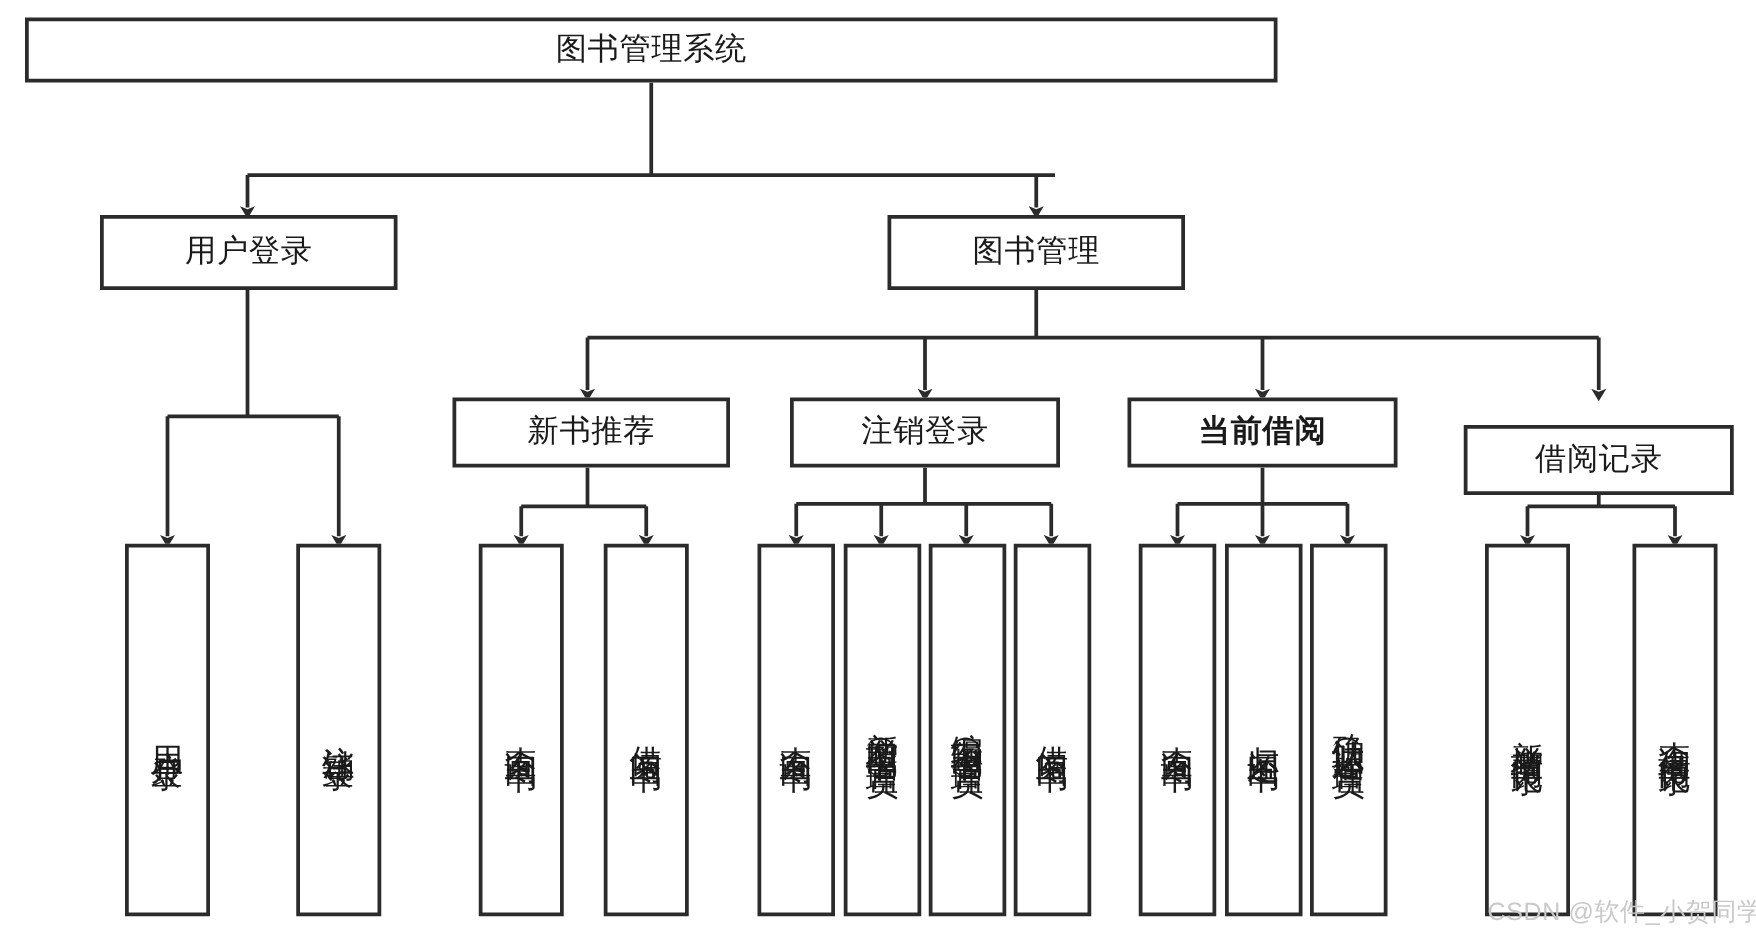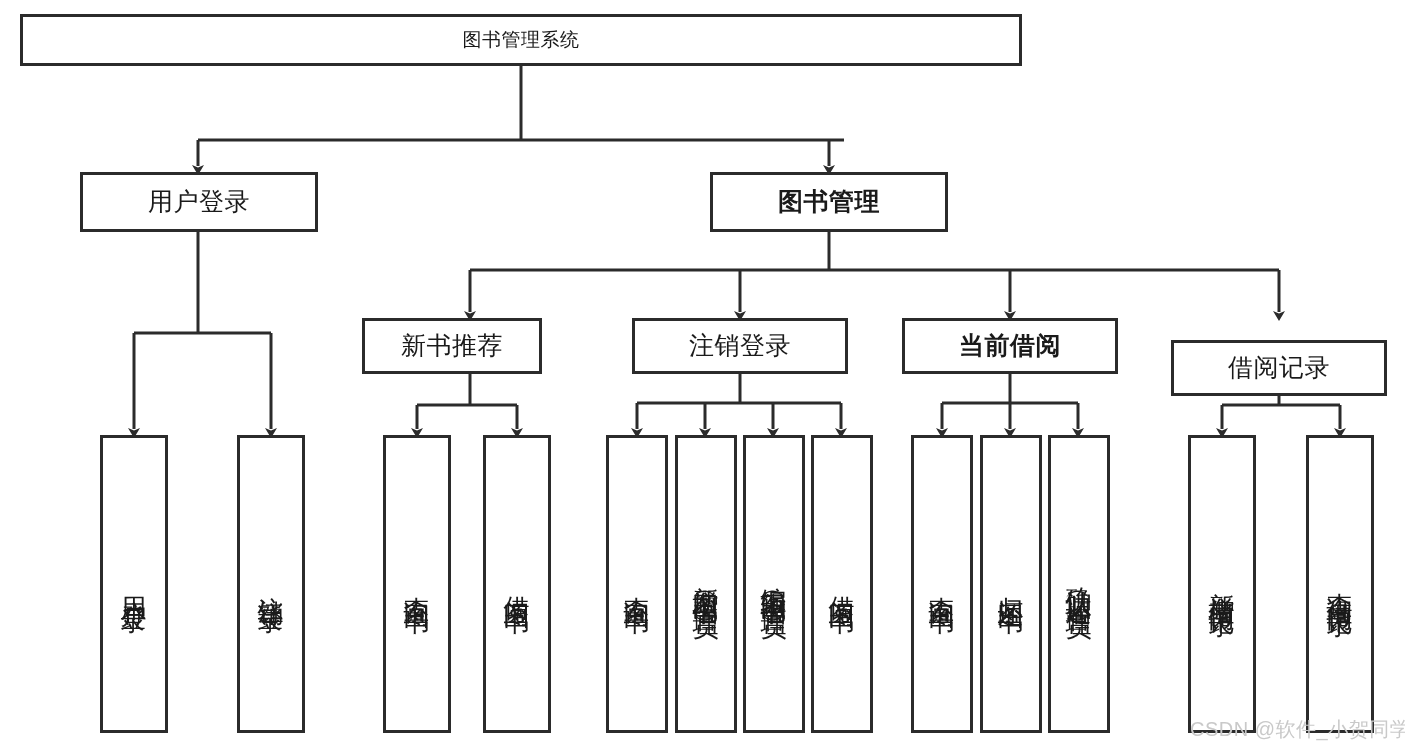--- a/index.html
+++ b/index.html
@@ -42,21 +42,21 @@
     color: #1a1a1a;
     line-height: 1.18;
     white-space: nowrap;
     text-align: center;
   }
   .node.horiz .label {
     font-size: 25px;
     letter-spacing: 0.5px;
   }
   .node.root .label {
-    font-size: 19px;
+    font-size: 25px;
   }
   .node.vert {
     align-items: center;
     justify-content: center;
   }
   .node.vert .label {
     writing-mode: vertical-rl;
     text-orientation: upright;
     font-size: 26px;
     letter-spacing: 4px;
@@ -126,25 +126,25 @@
     </g>
   </svg>
 
   <div class="node root horiz" style="left:20px; top:14px; width:1002px; height:52px;">
     <span class="label">图书管理系统</span>
   </div>
 
   <div class="node horiz" style="left:80px; top:172px; width:238px; height:60px;">
     <span class="label">用户登录</span>
   </div>
-  <div class="node horiz" style="left:710px; top:172px; width:238px; height:60px;font-weight:bold;">
+  <div class="node horiz" style="left:710px; top:172px; width:238px; height:60px;">
     <span class="label">图书管理</span>
   </div>
 
-  <div class="node horiz" style="left:362px; top:318px; width:180px; height:56px;">
+  <div class="node horiz" style="left:362px; top:318px; width:222px; height:56px;">
     <span class="label">新书推荐</span>
   </div>
   <div class="node horiz" style="left:632px; top:318px; width:216px; height:56px;">
     <span class="label">注销登录</span>
   </div>
   <div class="node horiz" style="left:902px; top:318px; width:216px; height:56px;font-weight:bold;">
     <span class="label">当前借阅</span>
   </div>
   <div class="node horiz" style="left:1171px; top:318px; width:216px; height:56px;margin-top:22px;">
     <span class="label">借阅记录</span>

